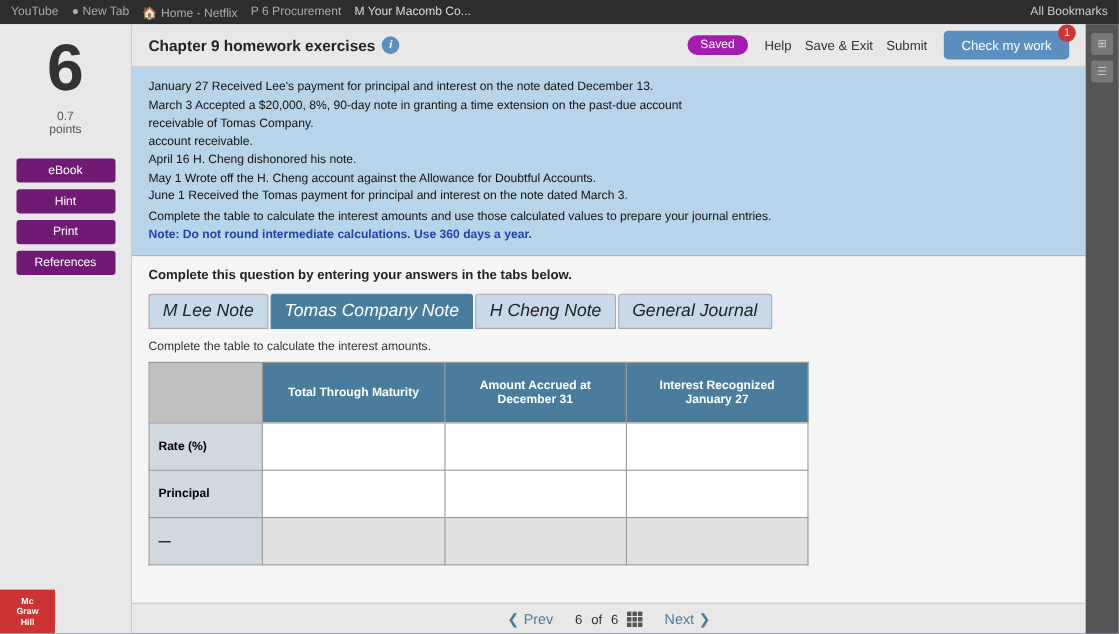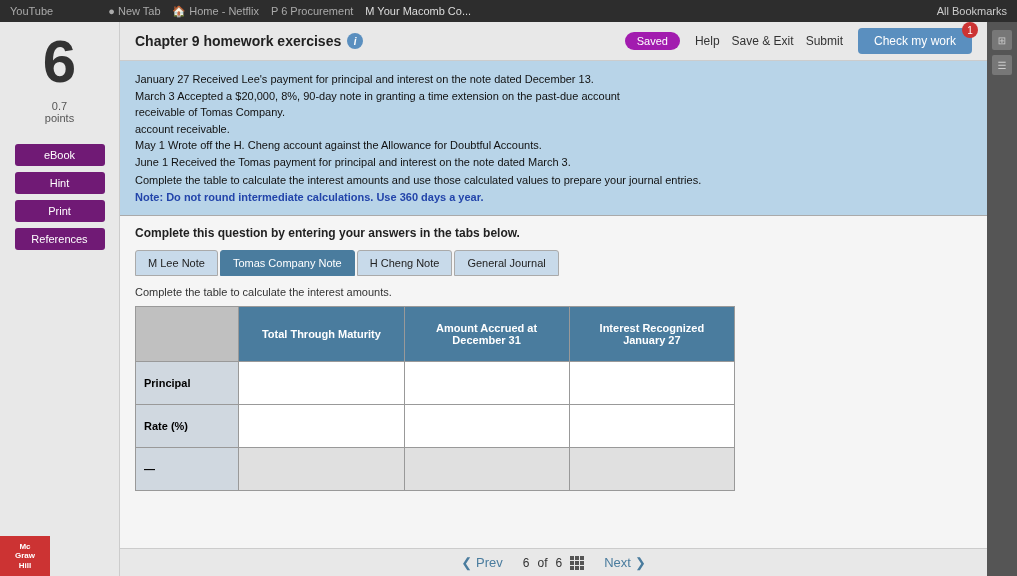--- a/index.html
+++ b/index.html
@@ -181,22 +181,23 @@
       display: flex;
       gap: 2px;
       margin-bottom: 10px;
     }
     .tab {
       padding: 6px 12px;
       background: #c8daea;
       border: 1px solid #aaa;
       border-radius: 3px 3px 0 0;
       cursor: pointer;
-      font-size: 11px;
+      font-size: 16px;
       color: #222;
+      font-style: italic;
     }
     .tab.active {
       background: #4a7c9e;
       color: white;
       border-color: #4a7c9e;
     }
     .table-instruction {
       font-size: 11px;
       color: #333;
       margin-bottom: 8px;
@@ -314,21 +315,21 @@
       font-size: 10px;
       cursor: pointer;
     }
   </style>
 </head>
 <body>
 
 <div class="top-bar">
   <div class="top-bar-left">
     <span style="color:#aaa;">YouTube</span>
-    <span style="color:#aaa;margin-left:43px;">● New Tab</span>
+    <span style="color:#aaa;">● New Tab</span>
     <span style="color:#aaa;">🏠 Home - Netflix</span>
     <span style="color:#aaa;">P 6 Procurement</span>
     <span style="color:#ddd;">M Your Macomb Co...</span>
   </div>
   <div class="top-bar-right">All Bookmarks</div>
 </div>
 
 <div class="main-container" style="position:relative;">
 
   <div class="sidebar">
@@ -362,20 +363,21 @@
           <div class="badge-num">1</div>
         </div>
       </div>
     </div>
 
     <div class="problem-text">
       <div>January 27  Received Lee's payment for principal and interest on the note dated December 13.</div>
       <div>March 3  Accepted a $20,000, 8%, 90-day note in granting a time extension on the past-due account</div>
       <div>             receivable of Tomas Company.</div>
       <div>             account receivable.</div>
+      <div>April 16  H. Cheng dishonored his note.</div>
       <div>May 1  Wrote off the H. Cheng account against the Allowance for Doubtful Accounts.</div>
       <div>June 1  Received the Tomas payment for principal and interest on the note dated March 3.</div>
       <div style="margin-top:2px;">Complete the table to calculate the interest amounts and use those calculated values to prepare your journal entries.</div>
       <div class="note-text">Note: Do not round intermediate calculations. Use 360 days a year.</div>
     </div>
 
     <div class="question-area">
       <div class="question-instruction">Complete this question by entering your answers in the tabs below.</div>
 
       <div class="tabs-row">
@@ -391,27 +393,27 @@
         <thead>
           <tr>
             <th style="width:100px;background:#c0c0c0;color:#222;"></th>
             <th style="width:160px;">Total Through Maturity</th>
             <th style="width:160px;">Amount Accrued at December 31</th>
             <th style="width:160px;">Interest Recognized January 27</th>
           </tr>
         </thead>
         <tbody>
           <tr>
-            <td class="row-label">Principal</td>
+            <td class="row-label">Rate (%)</td>
             <td class="input-cell"><input type="text" style=""></td>
             <td class="input-cell"><input type="text" style=""></td>
             <td class="input-cell"><input type="text" style=""></td>
           </tr>
           <tr>
-            <td class="row-label">Rate (%)</td>
+            <td class="row-label">Principal</td>
             <td class="input-cell"><input type="text" style=""></td>
             <td class="input-cell"><input type="text" style=""></td>
             <td class="input-cell"><input type="text" style=""></td>
           </tr>
           <tr>
             <td class="row-label">—</td>
             <td class="empty-cell"></td>
             <td class="empty-cell"></td>
             <td class="empty-cell"></td>
           </tr>

